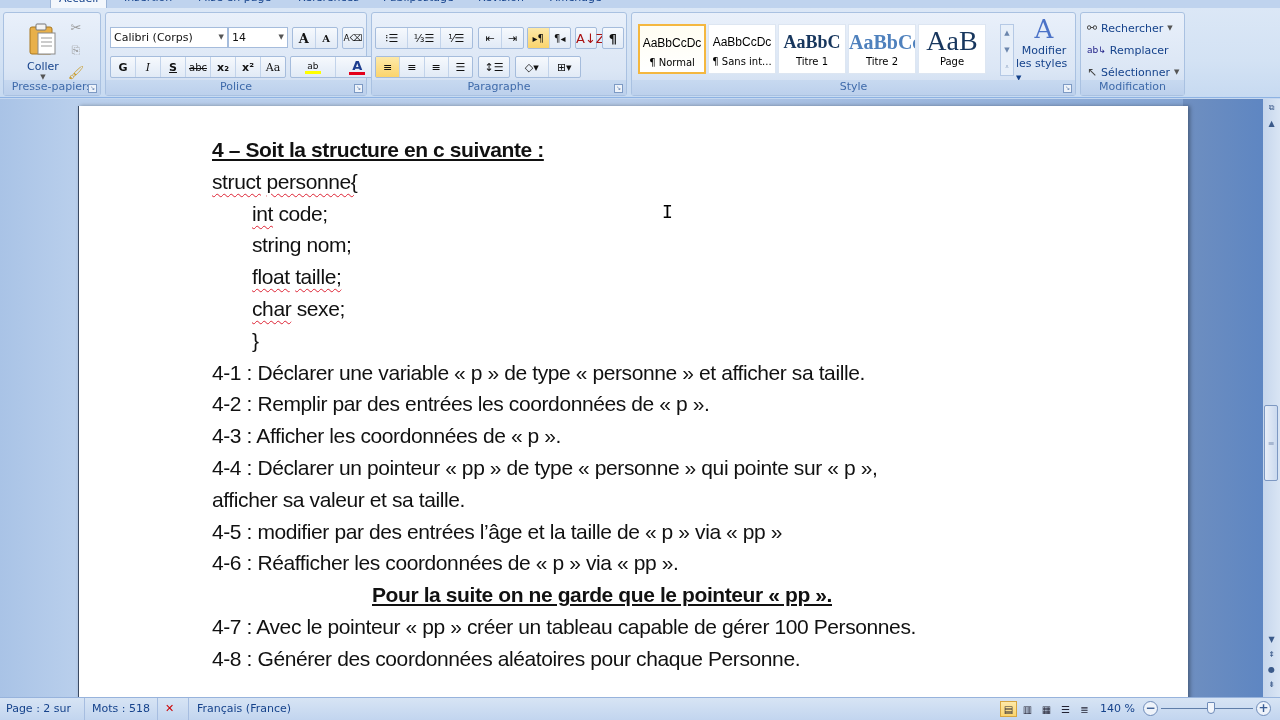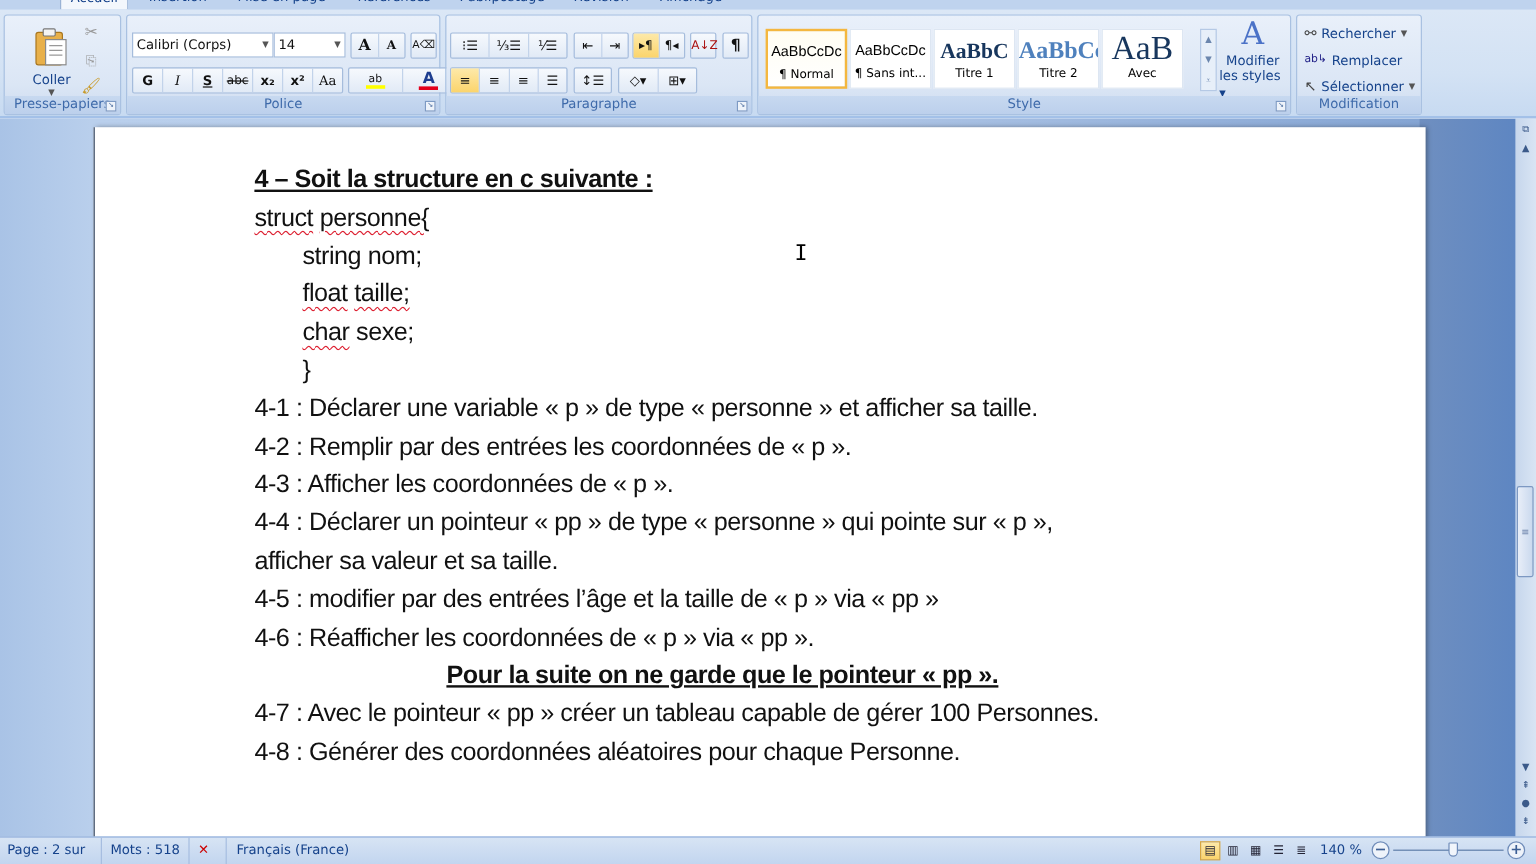--- a/index.html
+++ b/index.html
@@ -165,21 +165,21 @@
     </div>
     <div class="tbox" style="left:106px; top:14px; width:46px;">
       <div class="cell">⇤</div>
       <div class="cell">⇥</div>
     </div>
     <div class="tbox" style="left:155px; top:14px; width:44px;">
       <div class="cell on" style="font-size:10px;">▸¶</div>
       <div class="cell" style="font-size:10px;">¶◂</div>
     </div>
     <div class="tbox" style="left:203px; top:14px; width:22px;">
-      <div class="cell" style="font-size:10px; color:#a11;">A↓Z</div>
+      <div class="cell" style="font-size:13px; color:#a11;">A↓Z</div>
     </div>
     <div class="tbox" style="left:230px; top:14px; width:22px;">
       <div class="cell" style="font-weight:bold; font-size:13px;">¶</div>
     </div>
     <div class="tbox" style="left:3px; top:43px; width:98px;">
       <div class="cell on">≡</div>
       <div class="cell">≡</div>
       <div class="cell">≡</div>
       <div class="cell">☰</div>
     </div>
@@ -207,21 +207,21 @@
       <div class="style-item">
         <div class="prev" style="font-family:'Liberation Serif',serif; font-size:18px; font-weight:bold; color:#17365d;">AaBbC</div>
         <div class="name">Titre 1</div>
       </div>
       <div class="style-item">
         <div class="prev" style="font-family:'Liberation Serif',serif; font-size:20px; font-weight:bold; color:#4f81bd;">AaBbCc</div>
         <div class="name">Titre 2</div>
       </div>
       <div class="style-item">
         <div class="prev" style="font-family:'Liberation Serif',serif; font-size:28px; color:#17365d; line-height:32px;">AaB</div>
-        <div class="name">Avec</div>
+        <div class="name">Page</div>
       </div>
     </div>
     <div class="gal-scroll">▲<br>▼<br>⩡</div>
     <div class="btn" style="left:384px; top:4px; width:56px; height:62px; flex-direction:column; color:#15428b;">
       <span style="font-family:'DejaVu Serif',serif; font-size:26px; color:#4b72c7; line-height:30px;">A</span>
       <span style="font-size:11px;">Modifier</span>
       <span style="font-size:11px;"><span>les styles</span> <span style="font-size:7px;">▼</span></span>
     </div>
     <div class="group-label">Style</div>
     <div class="launcher">↘</div>
@@ -244,20 +244,21 @@
     </div>
     <div class="group-label">Modification</div>
   </div>
 </div>
 
 <div class="doc-area">
   <div class="page">
     <div class="doc">
       <div class="line"><span class="u b">4 – Soit la structure en c suivante :</span></div>
       <div class="line"><span class="squig">struct</span> <span class="squig">personne{</span></div>
+      <div class="line ind"><span class="squig">int</span><span> code;</span></div>
       <div class="line ind"><span>string</span><span> nom;</span></div>
       <div class="line ind"><span class="squig">float</span> <span class="squig"> taille;</span></div>
       <div class="line ind"><span class="squig">char</span><span> sexe;</span></div>
       <div class="line ind">}</div>
       <div class="line">4-1 : Déclarer une variable « p » de type « personne » et afficher sa taille.</div>
       <div class="line">4-2 : Remplir par des entrées les coordonnées de « p ».</div>
       <div class="line">4-3 : Afficher les coordonnées de « p ».</div>
       <div class="line">4-4 : Déclarer un pointeur « pp » de type « personne » qui pointe sur « p »,</div>
       <div class="line">afficher sa valeur et sa taille.</div>
       <div class="line">4-5 : modifier par des entrées l’âge et la taille de « p » via « pp »</div>

